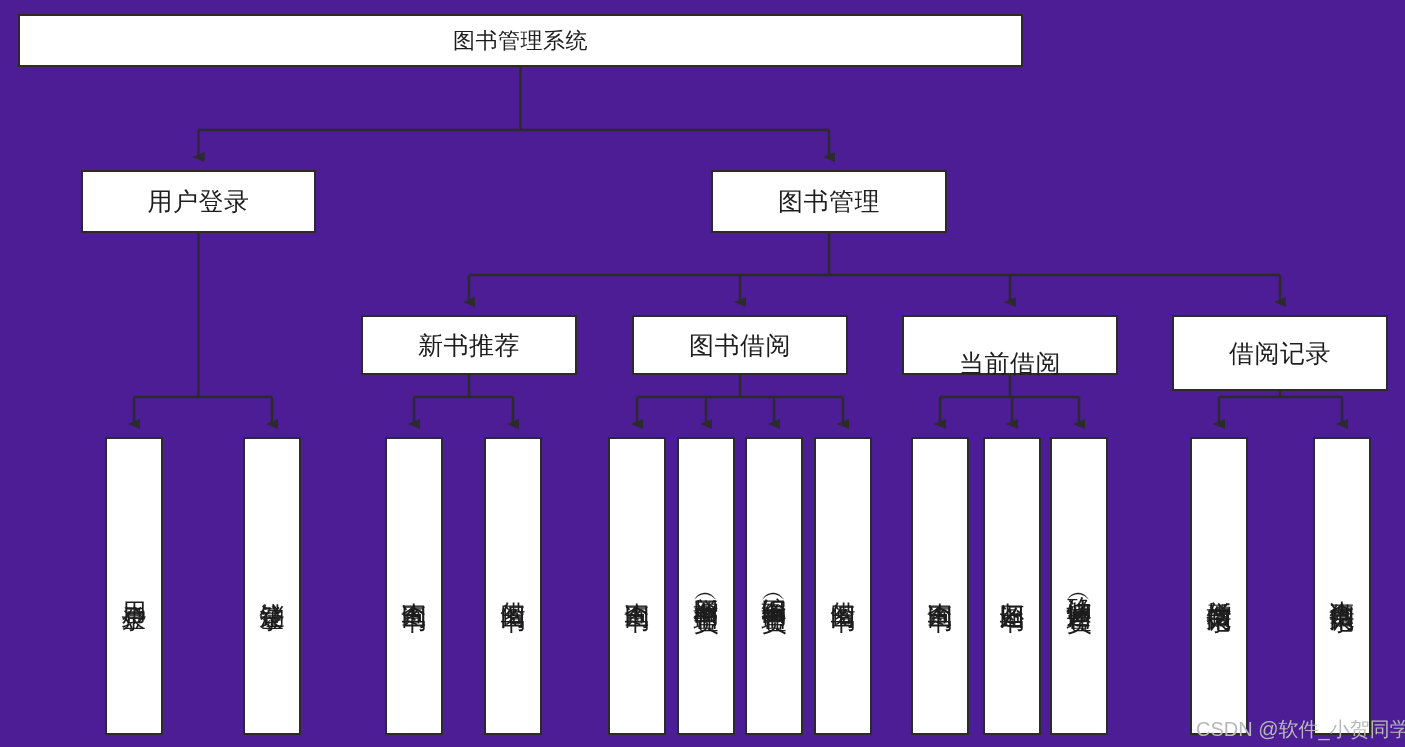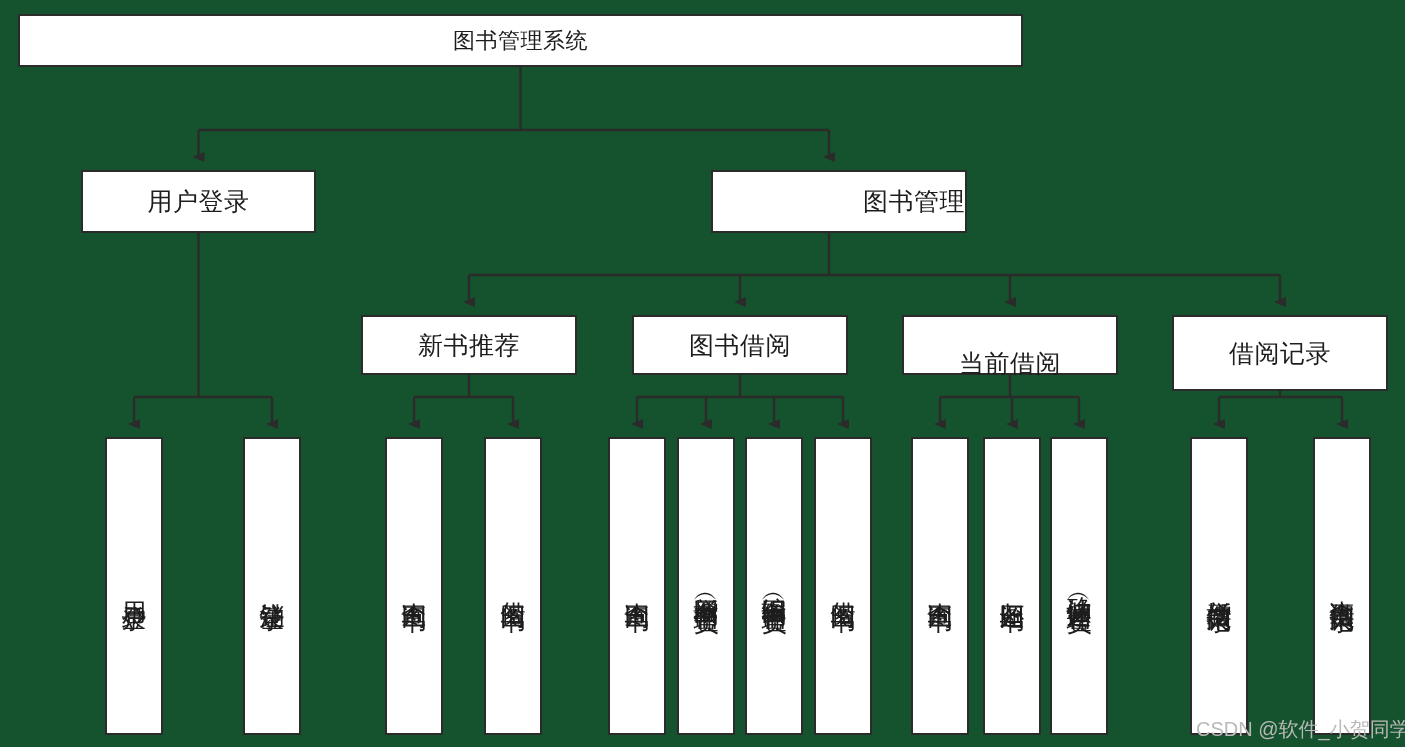--- a/index.html
+++ b/index.html
@@ -7,21 +7,21 @@
     padding: 0;
     background: #ffffff;
   }
   body {
     font-family: "Liberation Sans", "DejaVu Sans", sans-serif;
   }
   #canvas {
     position: relative;
     width: 1405px;
     height: 747px;
-    background: #14532d;
+    background: #4c1d95;
     overflow: hidden;
   }
   #edges {
     position: absolute;
     left: 0;
     top: 0;
     width: 1405px;
     height: 747px;
   }
   .node {
@@ -107,21 +107,21 @@
       </g>
   </svg>
 
   <div id="nodes-layer">
       <div class="node root" style="left: 18px; top: 14px; width: 1005px; height: 53px; border-color: rgb(43, 43, 43); background: rgb(255, 255, 255);">
         <span class="node-label" style="color: rgb(29, 29, 29);">图书管理系统</span>
       </div>
       <div class="node" style="left: 81px; top: 170px; width: 235px; height: 63px; border-color: rgb(43, 43, 43); background: rgb(255, 255, 255);">
         <span class="node-label" style="color: rgb(29, 29, 29);">用户登录</span>
       </div>
-      <div class="node" style="left: 711px; top: 170px; width: 256px; height: 63px; border-color: rgb(43, 43, 43); background: rgb(255, 255, 255); justify-content: flex-end;">
+      <div class="node" style="left: 711px; top: 170px; width: 236px; height: 63px; border-color: rgb(43, 43, 43); background: rgb(255, 255, 255);">
         <span class="node-label" style="color: rgb(29, 29, 29);">图书管理</span>
       </div>
       <div class="node" style="left: 361px; top: 315px; width: 216px; height: 60px; border-color: rgb(43, 43, 43); background: rgb(255, 255, 255);">
         <span class="node-label" style="color: rgb(29, 29, 29);">新书推荐</span>
       </div>
       <div class="node" style="left: 632px; top: 315px; width: 216px; height: 60px; border-color: rgb(43, 43, 43); background: rgb(255, 255, 255);">
         <span class="node-label" style="color: rgb(29, 29, 29);">图书借阅</span>
       </div>
       <div class="node" style="left: 902px; top: 315px; width: 216px; height: 60px; border-color: rgb(43, 43, 43); background: rgb(255, 255, 255);">
         <span class="node-label" style="color: rgb(29, 29, 29); margin-top: 36px;">当前借阅</span>

